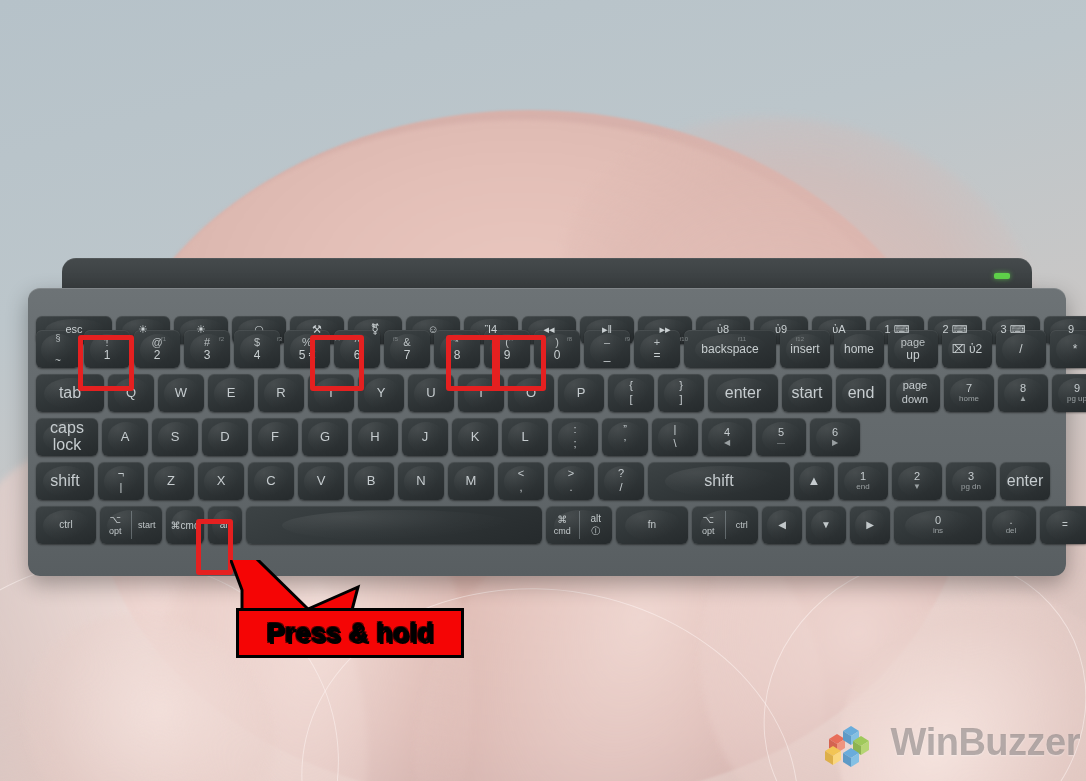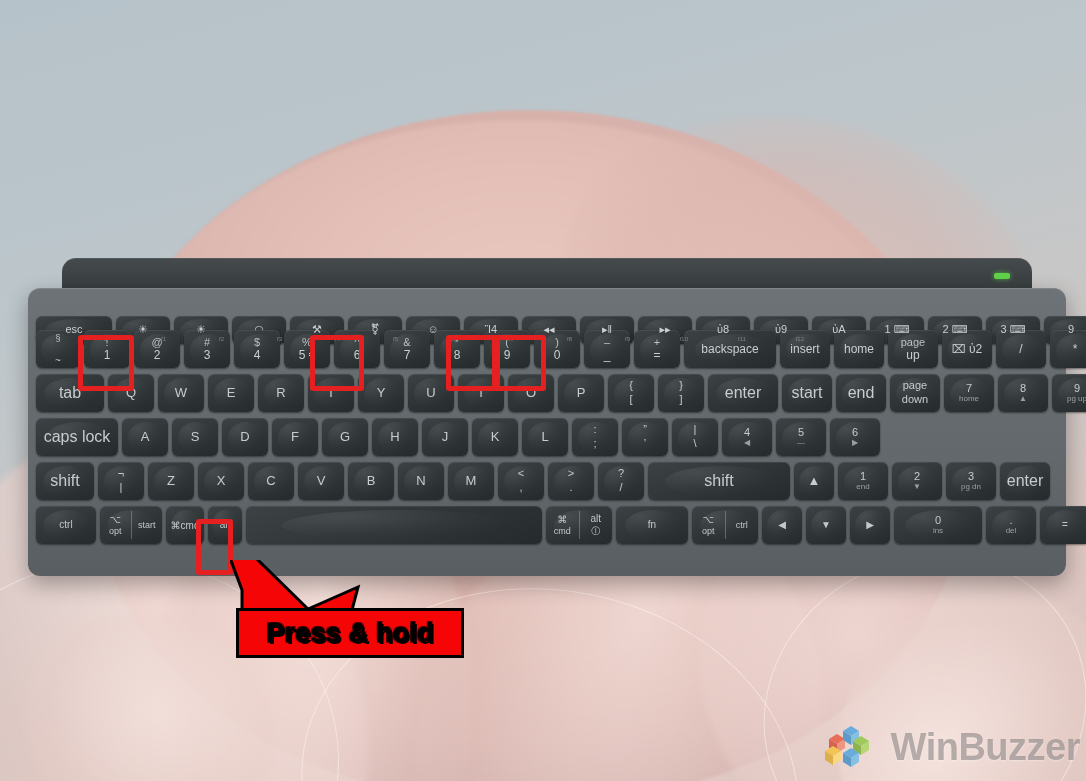--- a/index.html
+++ b/index.html
@@ -161,21 +161,21 @@
     background: #f50505; border: 3px solid #000;
     display: flex; align-items: center; justify-content: center;
   }
   .callout-text {
     color: #000000; font-size: 27px; font-weight: bold; letter-spacing: .2px;
     text-shadow: 2px 2px 0 #000, -1px -1px 0 rgba(0,0,0,.6), 1px -1px 0 rgba(0,0,0,.6), -1px 1px 0 rgba(0,0,0,.6);
     white-space: nowrap;
   }
 
   
-  #watermark { position: absolute; right: 6px; bottom: 8px; display: flex; align-items: center; gap: 16px; z-index: 50; }
+  #watermark { position: absolute; right: 6px; bottom: 8px; display: flex; align-items: flex-start; gap: 16px; z-index: 50; }
   .wm-text {
     font-size: 38px; font-weight: bold; color: rgba(125,118,118,.55);
     letter-spacing: -0.5px; text-shadow: 0 1px 2px rgba(255,255,255,.35);
   }
   .wm-logo { width: 56px; height: 52px; position: relative; opacity: .95; }
 </style>
 </head>
 <body>
 
 <div id="wallpaper">
@@ -428,21 +428,21 @@
             </div>
           </div>
           <div class="key" style="width: 50px;">
             <div class="stack lbl">
               <div class="s1">9</div>
               <div class="s2">pg up</div>
             </div>
           </div>
         </div>
       <div class="krow letter-row" style="top:122px;">
-          <div class="key small" style="width: 82px;">
+          <div class="key small" style="width: 62px;">
             <span class="lbl">caps lock</span>
           </div>
           <div class="key" style="width: 46px;">
             <span class="lbl">A</span>
           </div>
           <div class="key" style="width: 46px;">
             <span class="lbl">S</span>
           </div>
           <div class="key" style="width: 46px;">
             <span class="lbl">D</span>

